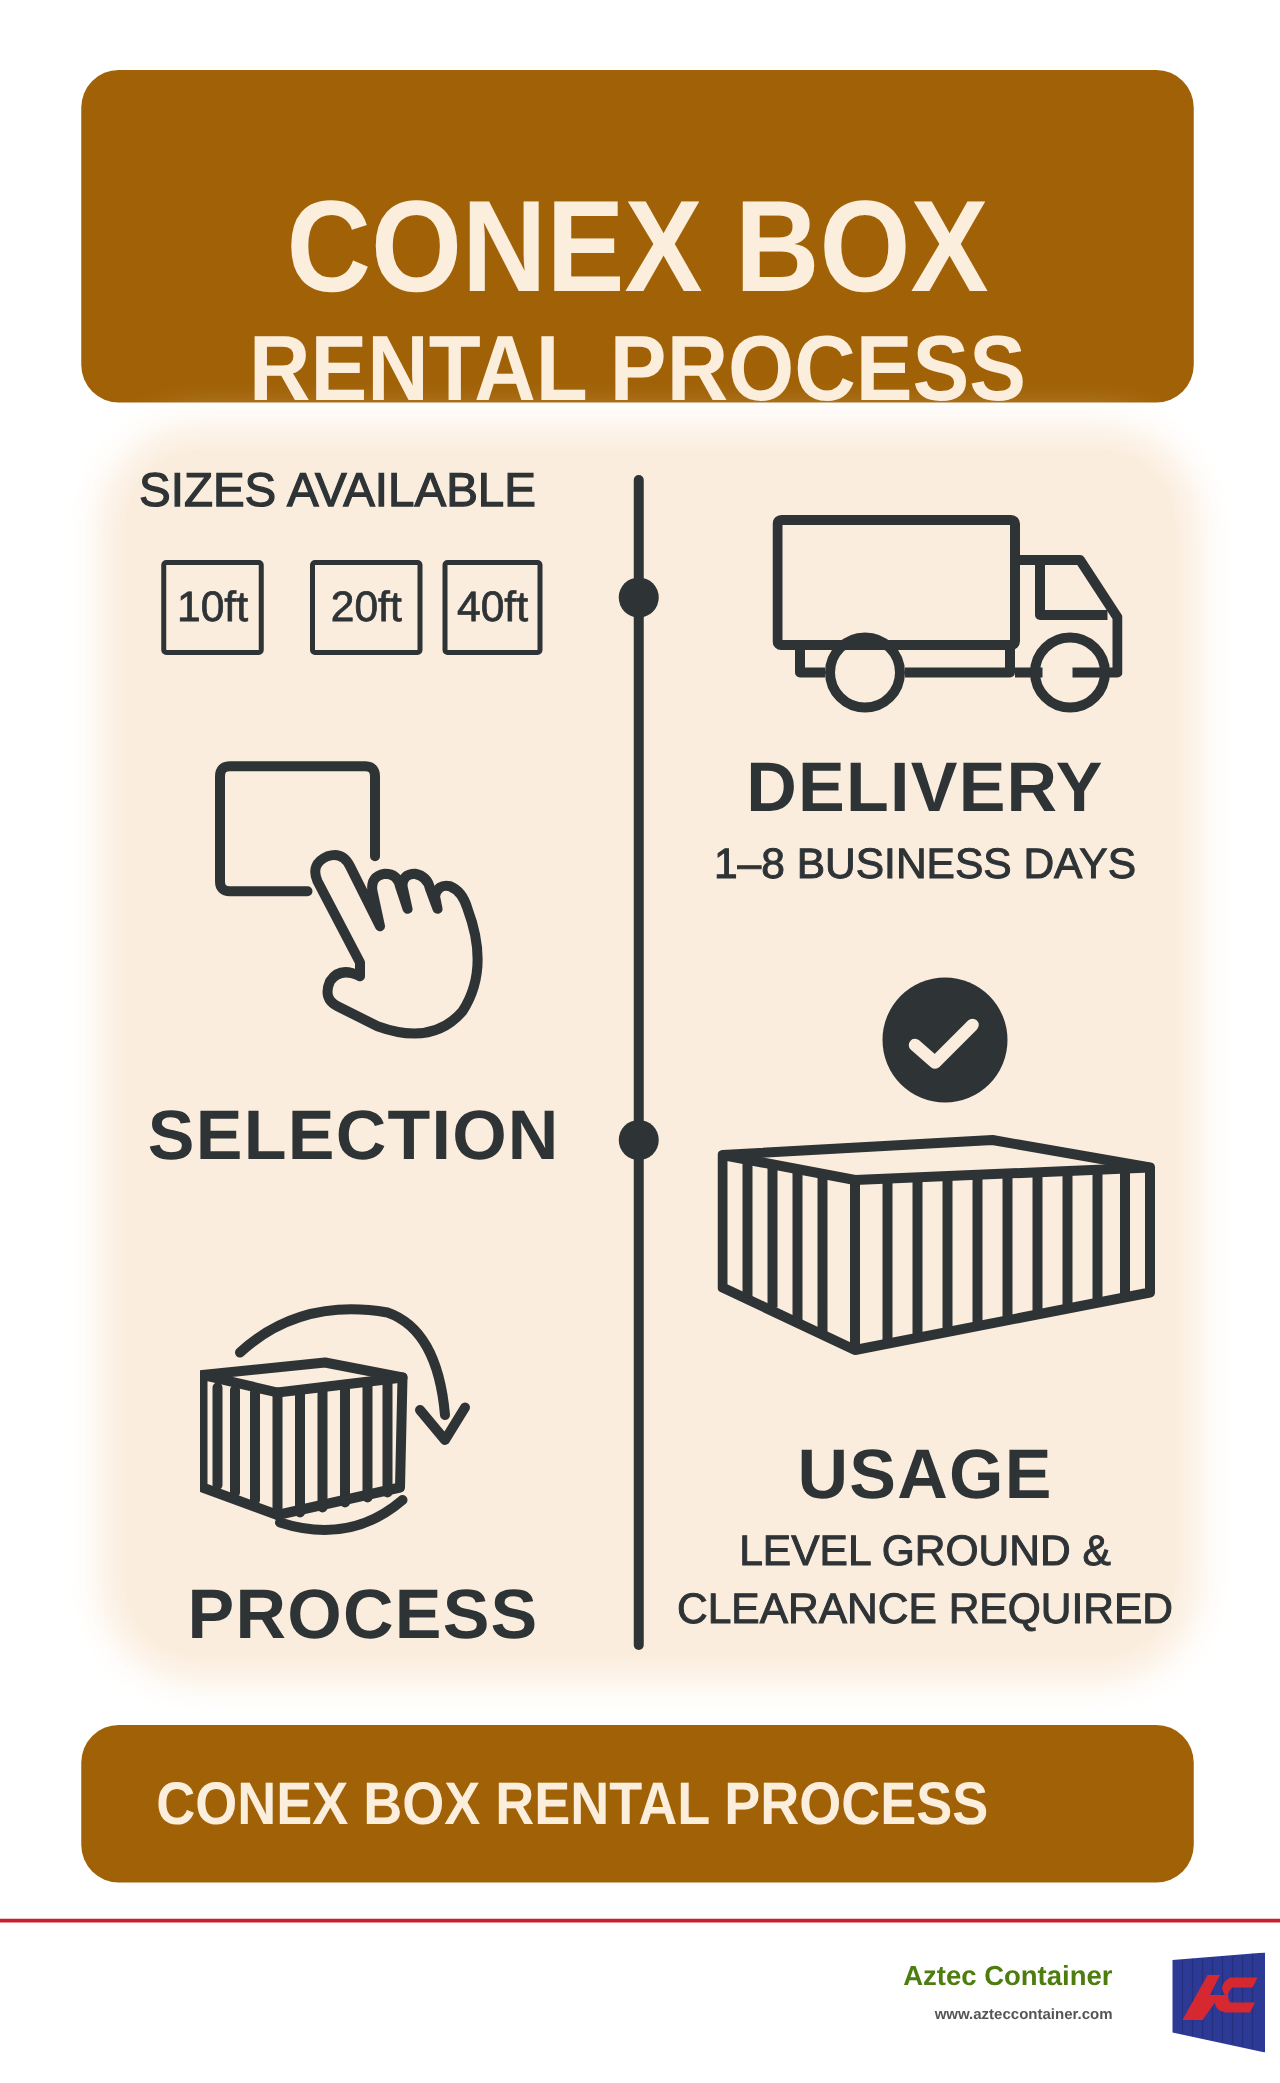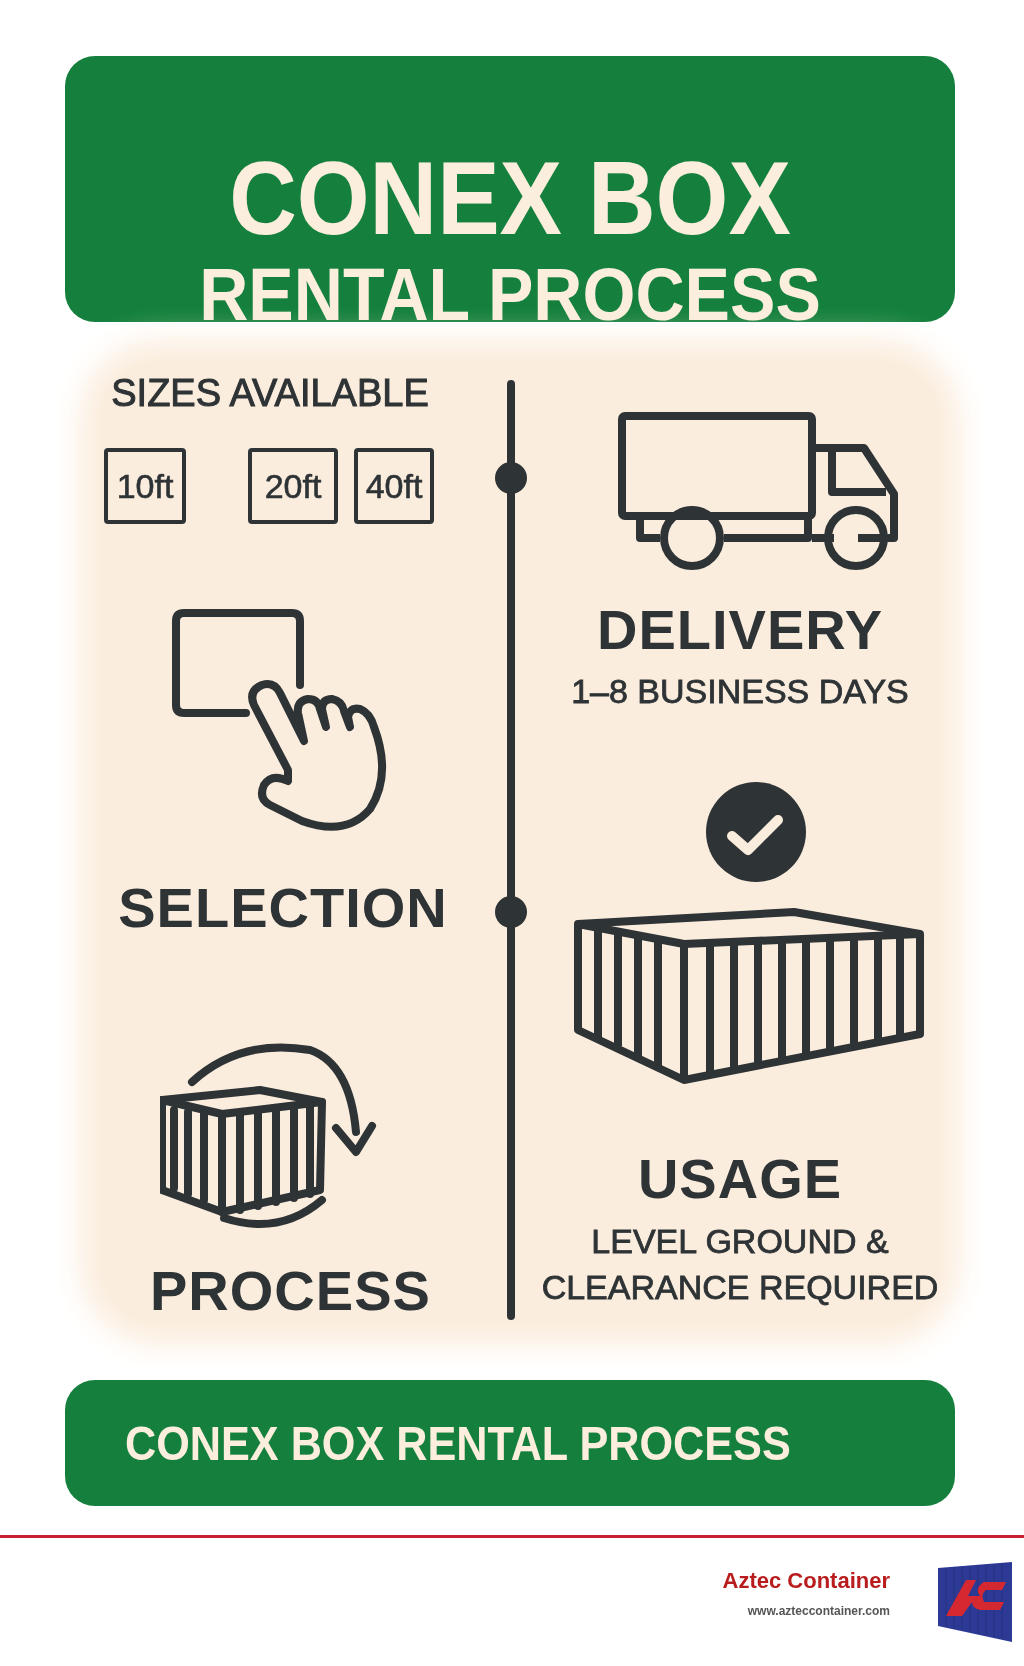--- a/index.html
+++ b/index.html
@@ -1,21 +1,21 @@
 <!DOCTYPE html>
 <html><head>
   <meta charset="utf-8">
   <style>
     html, body { margin:0; padding:0; }
     body {
       width:1024px; height:1666px; background:#ffffff; position:relative; overflow:hidden;
       font-family: "Liberation Sans", "DejaVu Sans", sans-serif; color:#2e3336;
     }
     .banner {
-      position:absolute; left:65px; width:890px; background:#15803d; border-radius:30px;
+      position:absolute; left:65px; width:890px; background:#a16207; border-radius:30px;
       color:#fbeedd; text-align:center; font-weight:bold;
     }
     .banner-top { top:56px; height:266px; }
     .banner-top .line1 { position:absolute; left:0; right:0; top:90px; font-size:104px; line-height:104px; transform:scaleX(0.9); }
     .banner-top .line2 { position:absolute; left:0; right:0; top:202px; font-size:74px; line-height:74px; transform:scaleX(0.92); }
 
     .banner-bottom { top:1380px; height:126px; }
     .banner-bottom .line { position:absolute; left:60px; right:0; top:40px; font-size:48px; line-height:48px; text-align:left; transform-origin:left center; transform:scaleX(0.9); }
 
     .panel {
@@ -29,36 +29,36 @@
     .dot1 { top:462px; }
     .dot2 { top:896px; }
 
     .txt { position:absolute; text-align:center; font-weight:bold; color:#2e3336; white-space:nowrap; }
     .sizes-title { left:100px; width:340px; top:372px; font-size:38px; font-weight:normal; -webkit-text-stroke:1px #2e3336; }
     .size-box {
       position:absolute; top:448px; width:82px; height:76px; border:4px solid #2e3336; border-radius:4px;
       display:flex; align-items:center; justify-content:center; font-size:34px; box-sizing:border-box;
       -webkit-text-stroke:0.6px #2e3336;
     }
-    .sz1 { left:104px; }
+    .sz1 { left:129px; }
     .sz2 { left:248px; width:90px; }
     .sz3 { left:354px; width:80px; }
 
     .h-label { font-size:56px; letter-spacing:1px; }
     .selection { left:118px; width:330px; top:875px; }
     .return { left:150px; width:250px; top:1258px; }
     .delivery { left:590px; width:300px; top:597px;text-align:center; }
     .delivery-sub { left:560px; width:360px; top:672px; font-size:34px; font-weight:normal; -webkit-text-stroke:0.8px #2e3336; }
     .usage { left:610px; width:260px; top:1146px; }
     .usage-sub1 { left:560px; width:360px; top:1222px; font-size:34px; font-weight:normal; -webkit-text-stroke:0.8px #2e3336; }
     .usage-sub2 { left:540px; width:400px; top:1268px; font-size:34px; font-weight:normal; -webkit-text-stroke:0.8px #2e3336; }
 
     .icon { position:absolute; }
     .divider { position:absolute; left:0; top:1535px; width:1024px; height:3px; background:#c8202e; }
-    .brand-name { position:absolute; right:134px; top:1568px; font-size:22px; font-weight:bold; color:#b91c1c; }
+    .brand-name { position:absolute; right:134px; top:1568px; font-size:22px; font-weight:bold; color:#4d7c0f; }
     .brand-url { position:absolute; right:134px; top:1604px; font-size:12px; color:#555;font-weight:bold; }
     .logo { position:absolute; left:934px; top:1562px; }
   </style>
 </head>
 <body>
 
 <div class="banner banner-top">
   <div class="line1">CONEX BOX</div>
   <div class="line2">RENTAL PROCESS</div>
 </div>

